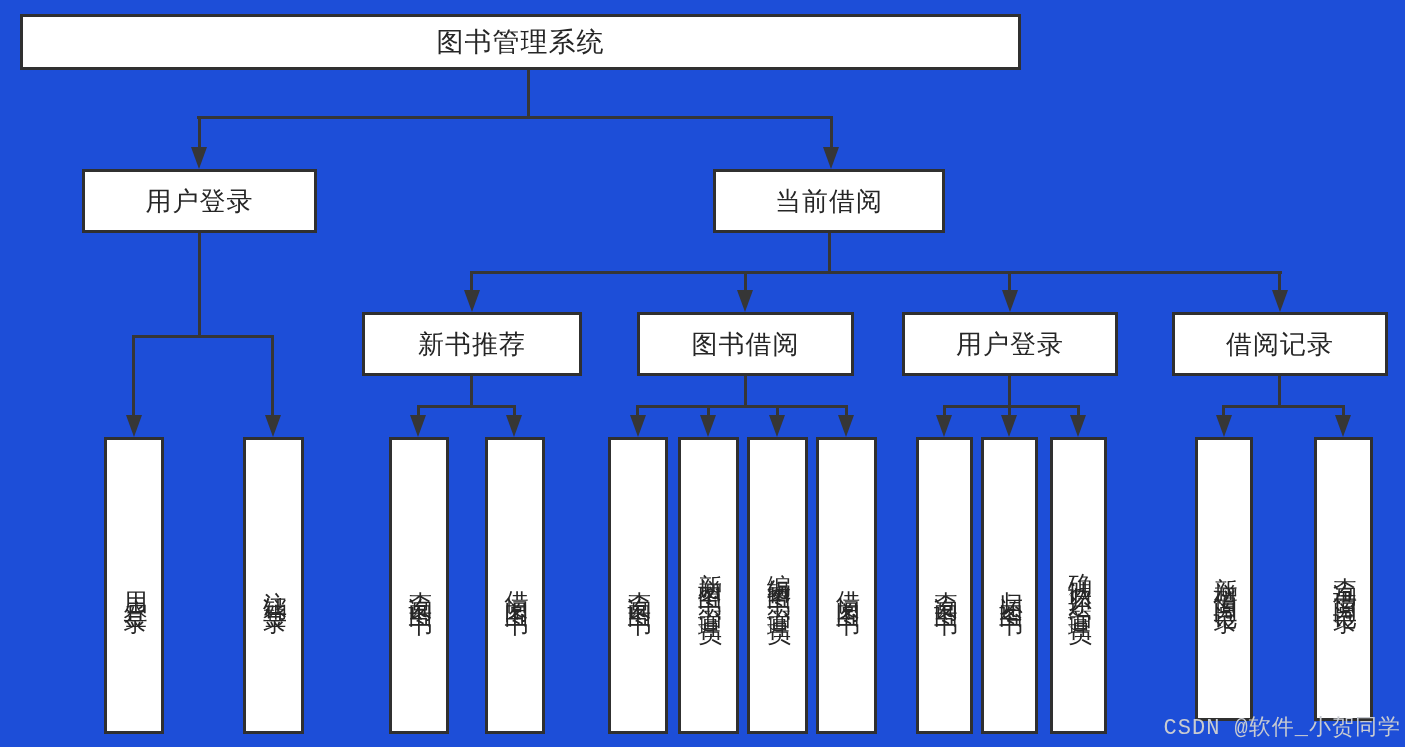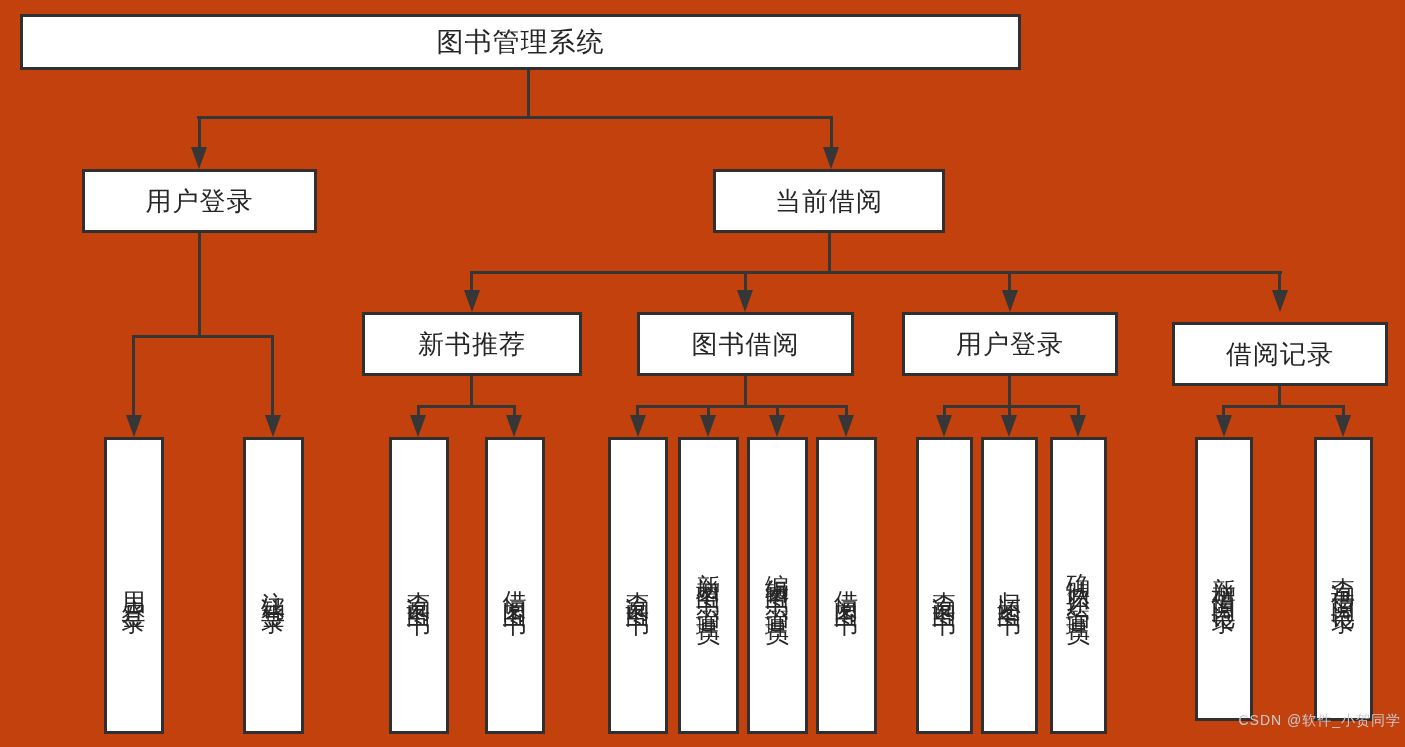--- a/index.html
+++ b/index.html
@@ -1,22 +1,22 @@
 <!DOCTYPE html>
 <html><head>
 <meta charset="utf-8">
 <title>图书管理系统</title>
 <style>
   html, body { margin: 0; padding: 0; background: #ffffff; }
   #stage {
     position: relative;
     width: 1405px;
     height: 747px;
-    background: #c2410c;
-    font-family: Liberation Sans, sans-serif;
+    background: #1d4ed8;
+    font-family: Liberation Mono, monospace;
     overflow: hidden;
   }
   .box {
     position: absolute;
     box-sizing: border-box;
     background: #ffffff;
     border: 3px solid #303030;
     display: flex;
     align-items: center;
     justify-content: center;
@@ -53,42 +53,42 @@
     width: 0; height: 0;
     border-left: 8px solid transparent;
     border-right: 8px solid transparent;
     border-top: 22px solid #363636;
     z-index: 1;
   }
   .watermark {
     position: absolute;
     top: 712px;
     right: 4px;
-    font-size: 14px;
+    font-size: 22px;
     letter-spacing: 1px;
     color: #c8cbd1;
     z-index: 5;
     white-space: nowrap;
     text-align: right;
   }
 </style>
 </head>
 <body>
 
 <div id="stage">
 
   <div class="box root" style="left:20px; top:14px; width:1001px; height:56px;">图书管理系统</div>
 
   <div class="box" style="left:82px; top:169px; width:235px; height:64px;">用户登录</div>
   <div class="box" style="left:713px; top:169px; width:232px; height:64px;">当前借阅</div>
 
   <div class="box" style="left:637px; top:312px; width:217px; height:64px;">图书借阅</div>
   <div class="box" style="left:362px; top:312px; width:220px; height:64px;">新书推荐</div>
   <div class="box" style="left:902px; top:312px; width:216px; height:64px;">用户登录</div>
-  <div class="box" style="left:1172px; top:312px; width:216px; height:64px;margin-top:10px;">借阅记录</div>
+  <div class="box" style="left:1172px; top:312px; width:216px; height:64px;">借阅记录</div>
 
   <div class="vbox" style="left:104px; top:437px; width:60px; height:297px;">
     <span class="vlabel">用户登录</span>
   </div>
   <div class="vbox" style="left:243px; top:437px; width:61px; height:297px;">
     <span class="vlabel">注销登录</span>
   </div>
 
   <div class="vbox" style="left:389px; top:437px; width:60px; height:297px;">
     <span class="vlabel">查询图书</span>

